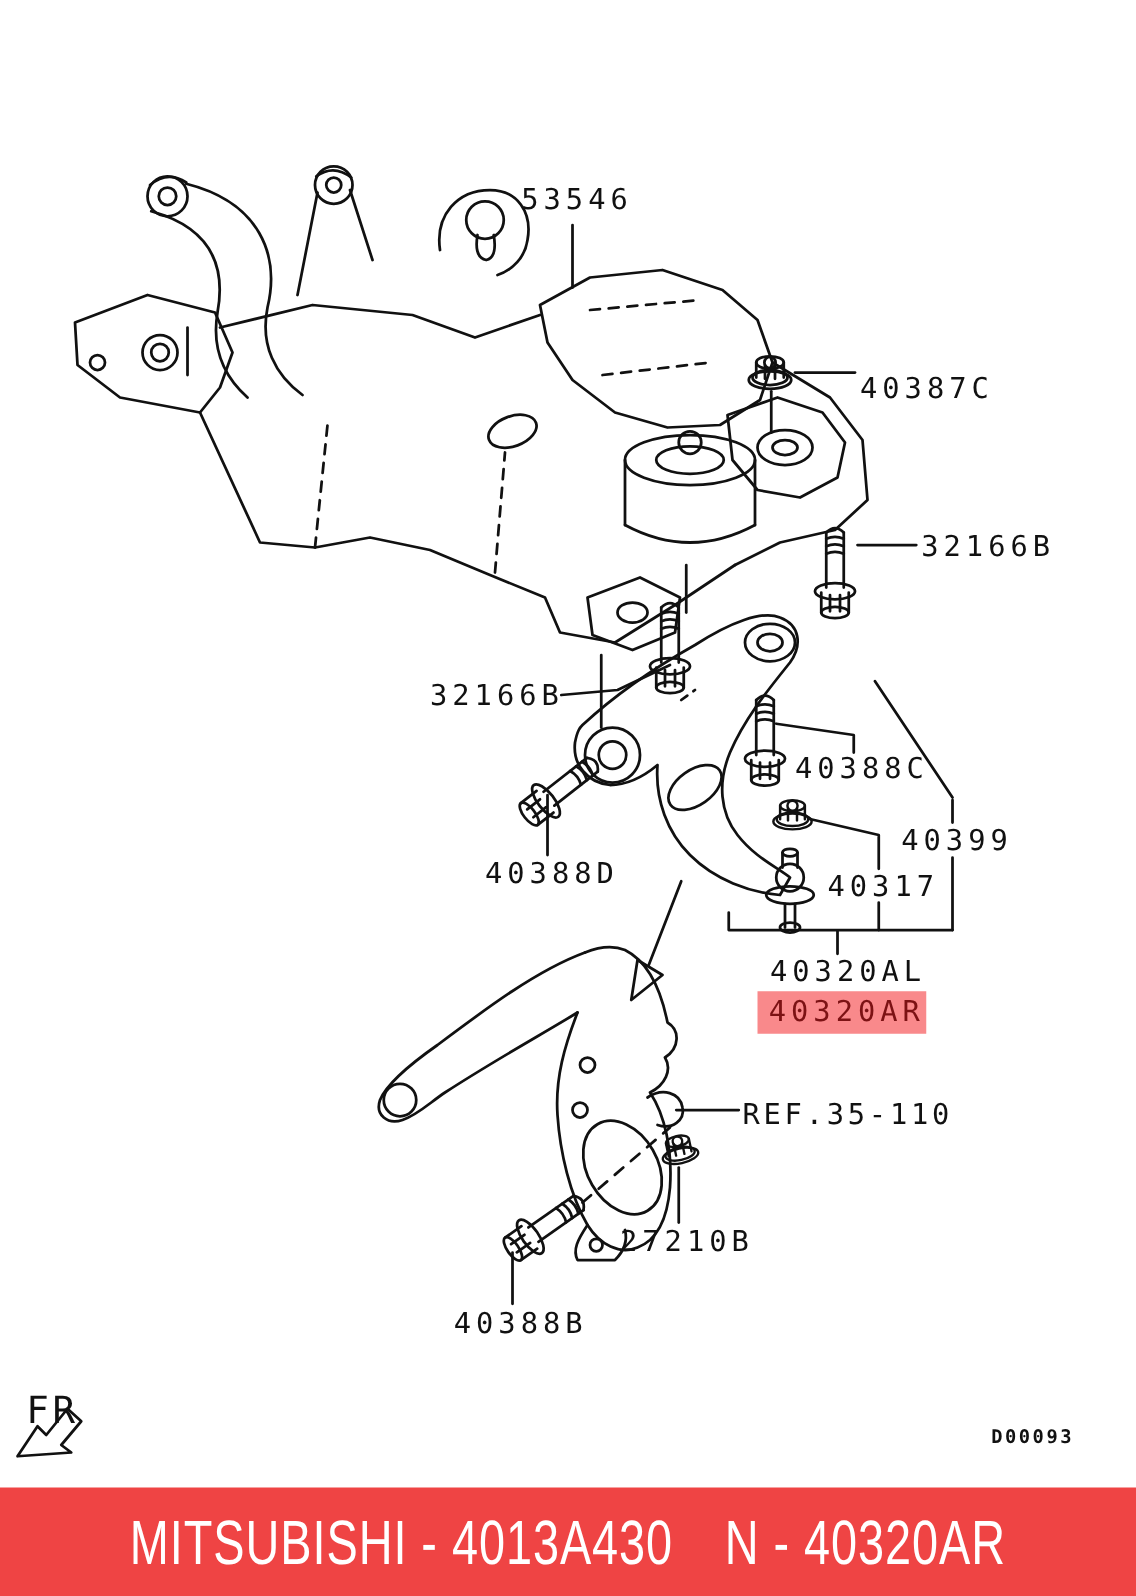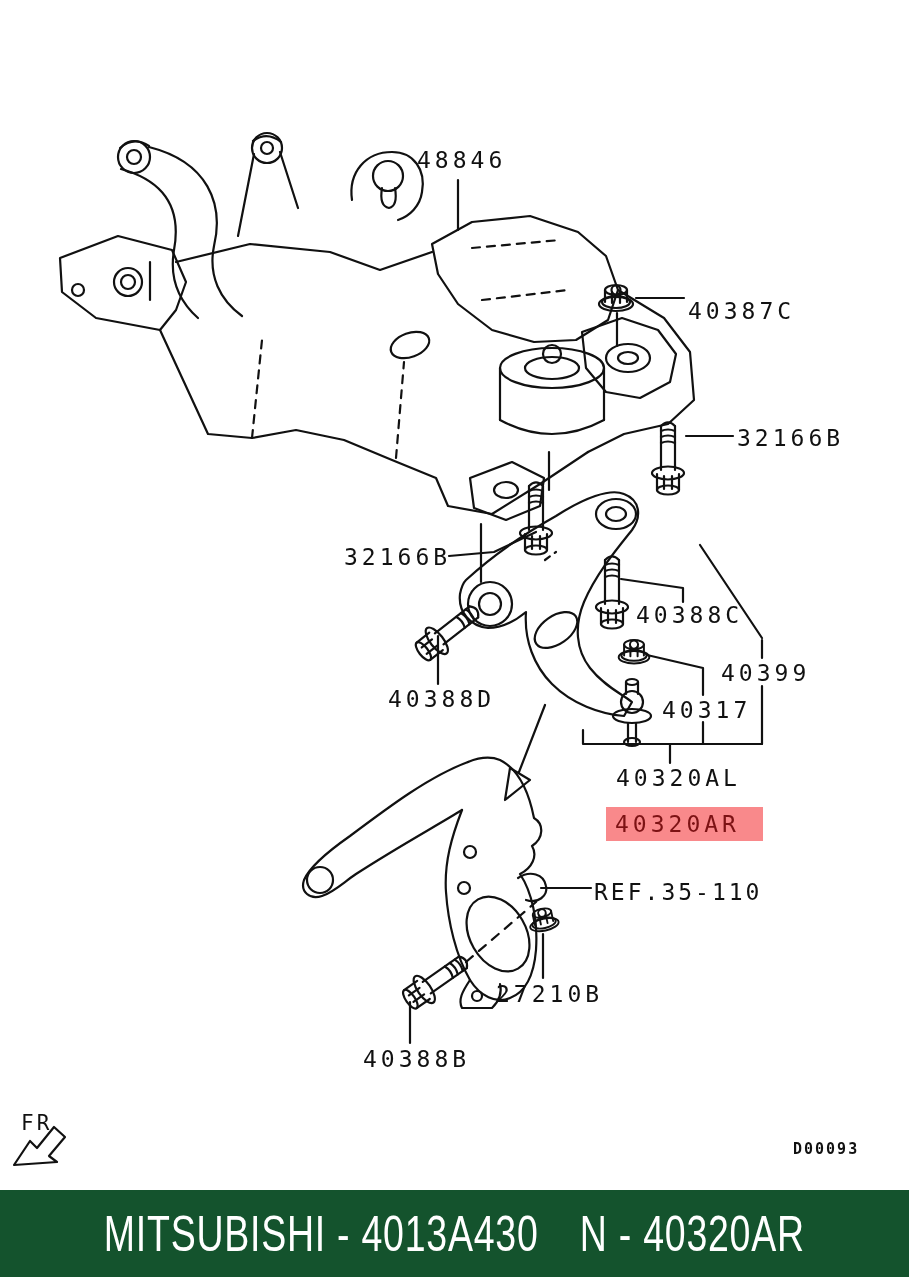--- a/index.html
+++ b/index.html
@@ -5,24 +5,24 @@
   html,body{margin:0;padding:0;}
   body{width:909px;height:1277px;background:#ffffff;position:relative;overflow:hidden;
        font-family:"DejaVu Sans Mono",monospace;}
   .page{position:absolute;inset:0;}
   svg.art{position:absolute;left:0;top:0;}
   svg.art path, svg.art circle, svg.art ellipse, svg.art line, svg.art polyline{
     fill:none;stroke:#111;stroke-width:2.2;stroke-linecap:round;stroke-linejoin:round;}
   .lbl{position:absolute;font-size:23px;letter-spacing:4px;color:#111;white-space:nowrap;
        font-family:"DejaVu Sans Mono",monospace;}
   .lbl.small{font-size:15px;letter-spacing:2px;font-weight:bold;}
-  .hl{position:absolute;left:606px;top:793px;width:157px;height:34px;background:#f9898b;
+  .hl{position:absolute;left:606px;top:793px;width:135px;height:34px;background:#f9898b;
       color:#7c1214;display:flex;align-items:center;padding-left:9px;box-sizing:border-box;
-      font-size:23px;letter-spacing:4px;margin-top:14px;}
-  .footer{position:absolute;left:0;top:1190px;width:909px;height:87px;background:#14532d;
+      font-size:23px;letter-spacing:4px;}
+  .footer{position:absolute;left:0;top:1190px;width:909px;height:87px;background:#ef4444;
           display:flex;align-items:center;justify-content:center;}
   .footer-inner{display:flex;gap:55px;transform:scaleX(0.75);color:#ffffff;
                 font-family:"Liberation Sans",sans-serif;font-size:50px;font-weight:400;
                 letter-spacing:1px;white-space:nowrap;}
 </style>
 </head>
 <body>
 
 <div class="page">
 
@@ -165,35 +165,35 @@
       <path d="M700,545 L762,638 M762,640 L762,658 M762,686 L762,744"></path>
       <path d="M647,655 L703,668 L703,695 M703,722 L703,744"></path>
       <path d="M583,730 L583,744 L762,744 M670,744 L670,763"></path>
       <path d="M438,636 L438,684"></path>
       <path d="M541,888 L591,888"></path>
       <path d="M543,934 L543,978"></path>
       <path d="M410,1002 L410,1043"></path>
     </g>
   </svg>
 
-  <div class="lbl" style="left:417px;top:147px">48846</div>
+  <div class="lbl" style="left:417px;top:147px">53546</div>
   <div class="lbl" style="left:688px;top:298px">40387C</div>
   <div class="lbl" style="left:737px;top:425px">32166B</div>
   <div class="lbl" style="left:344px;top:544px">32166B</div>
   <div class="lbl" style="left:636px;top:602px">40388C</div>
   <div class="lbl" style="left:721px;top:660px">40399</div>
   <div class="lbl" style="left:662px;top:697px">40317</div>
   <div class="lbl" style="left:388px;top:686px">40388D</div>
   <div class="lbl" style="left:616px;top:765px">40320AL</div>
   <div class="hl">40320AR</div>
   <div class="lbl" style="left:594px;top:879px;letter-spacing:3px">REF.35-110</div>
   <div class="lbl" style="left:496px;top:981px">27210B</div>
   <div class="lbl" style="left:363px;top:1046px">40388B</div>
 
-  <div class="lbl" style="left:21px;top:1111px;font-size:21px;letter-spacing:3px">FR</div>
+  <div class="lbl" style="left:21px;top:1111px;font-size:30px;letter-spacing:3px">FR</div>
   <div class="lbl small" style="left:793px;top:1140px">D00093</div>
 
   <div class="footer">
     <div class="footer-inner">
       <span>MITSUBISHI - 4013A430</span>
       <span>N - 40320AR</span>
     </div>
   </div>
 
 </div>

